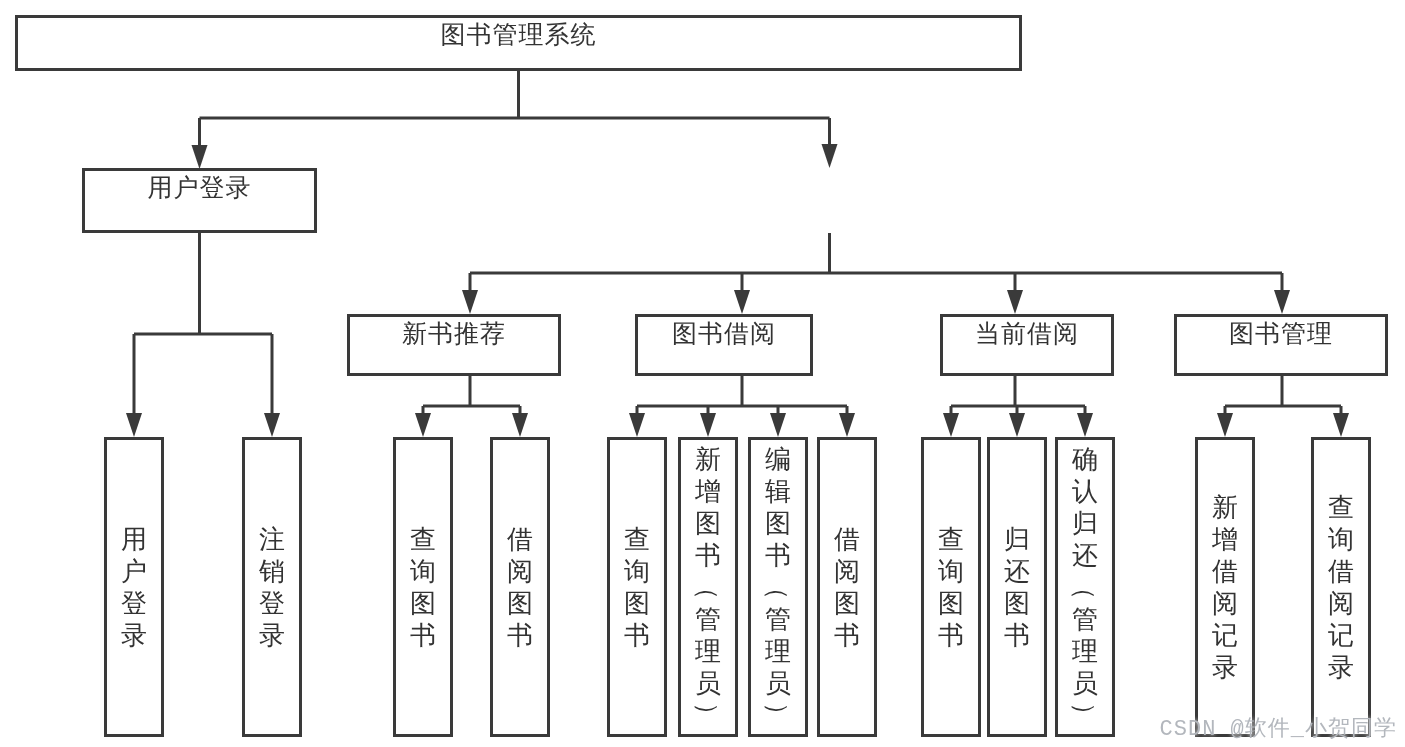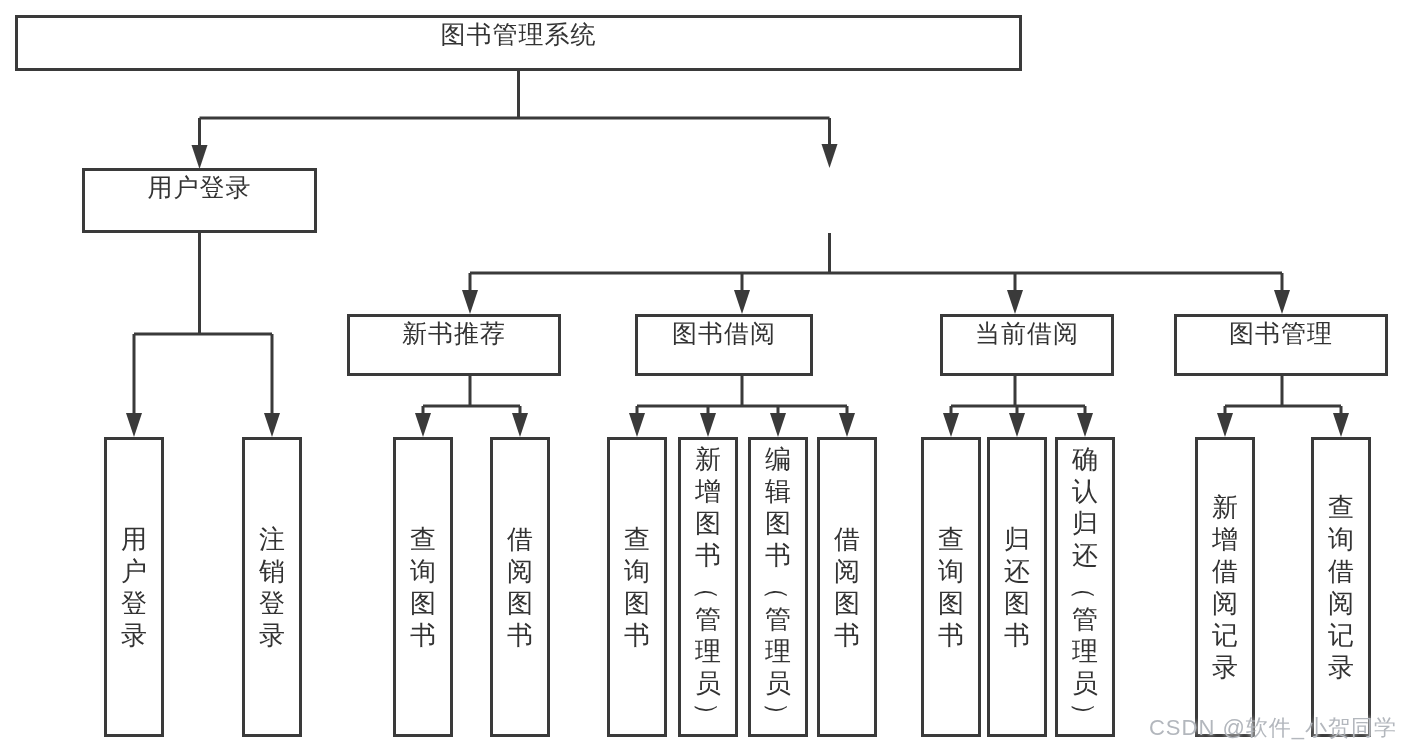--- a/index.html
+++ b/index.html
@@ -55,20 +55,21 @@
   .vchar.rot { transform: rotate(90deg); }
   .watermark {
     position: absolute;
     top: 713px;
     right: 8px;
     font-size: 22px;
     letter-spacing: 1px;
     color: #b3b7bd;
     text-shadow: 0 0 4px #ffffff;
     white-space: nowrap;
+    font-family: Liberation Mono, monospace;
   }
 </style>
 </head>
 <body>
 
 <div class="canvas">
 
   <svg class="connectors" viewBox="0 0 1405 747" xmlns="http://www.w3.org/2000/svg">
 
     <path d="M518.5 71 L518.5 118 M199.5 118 L829.5 118 M199.5 118 L199.5 147 M829.5 118 L829.5 146"></path>

